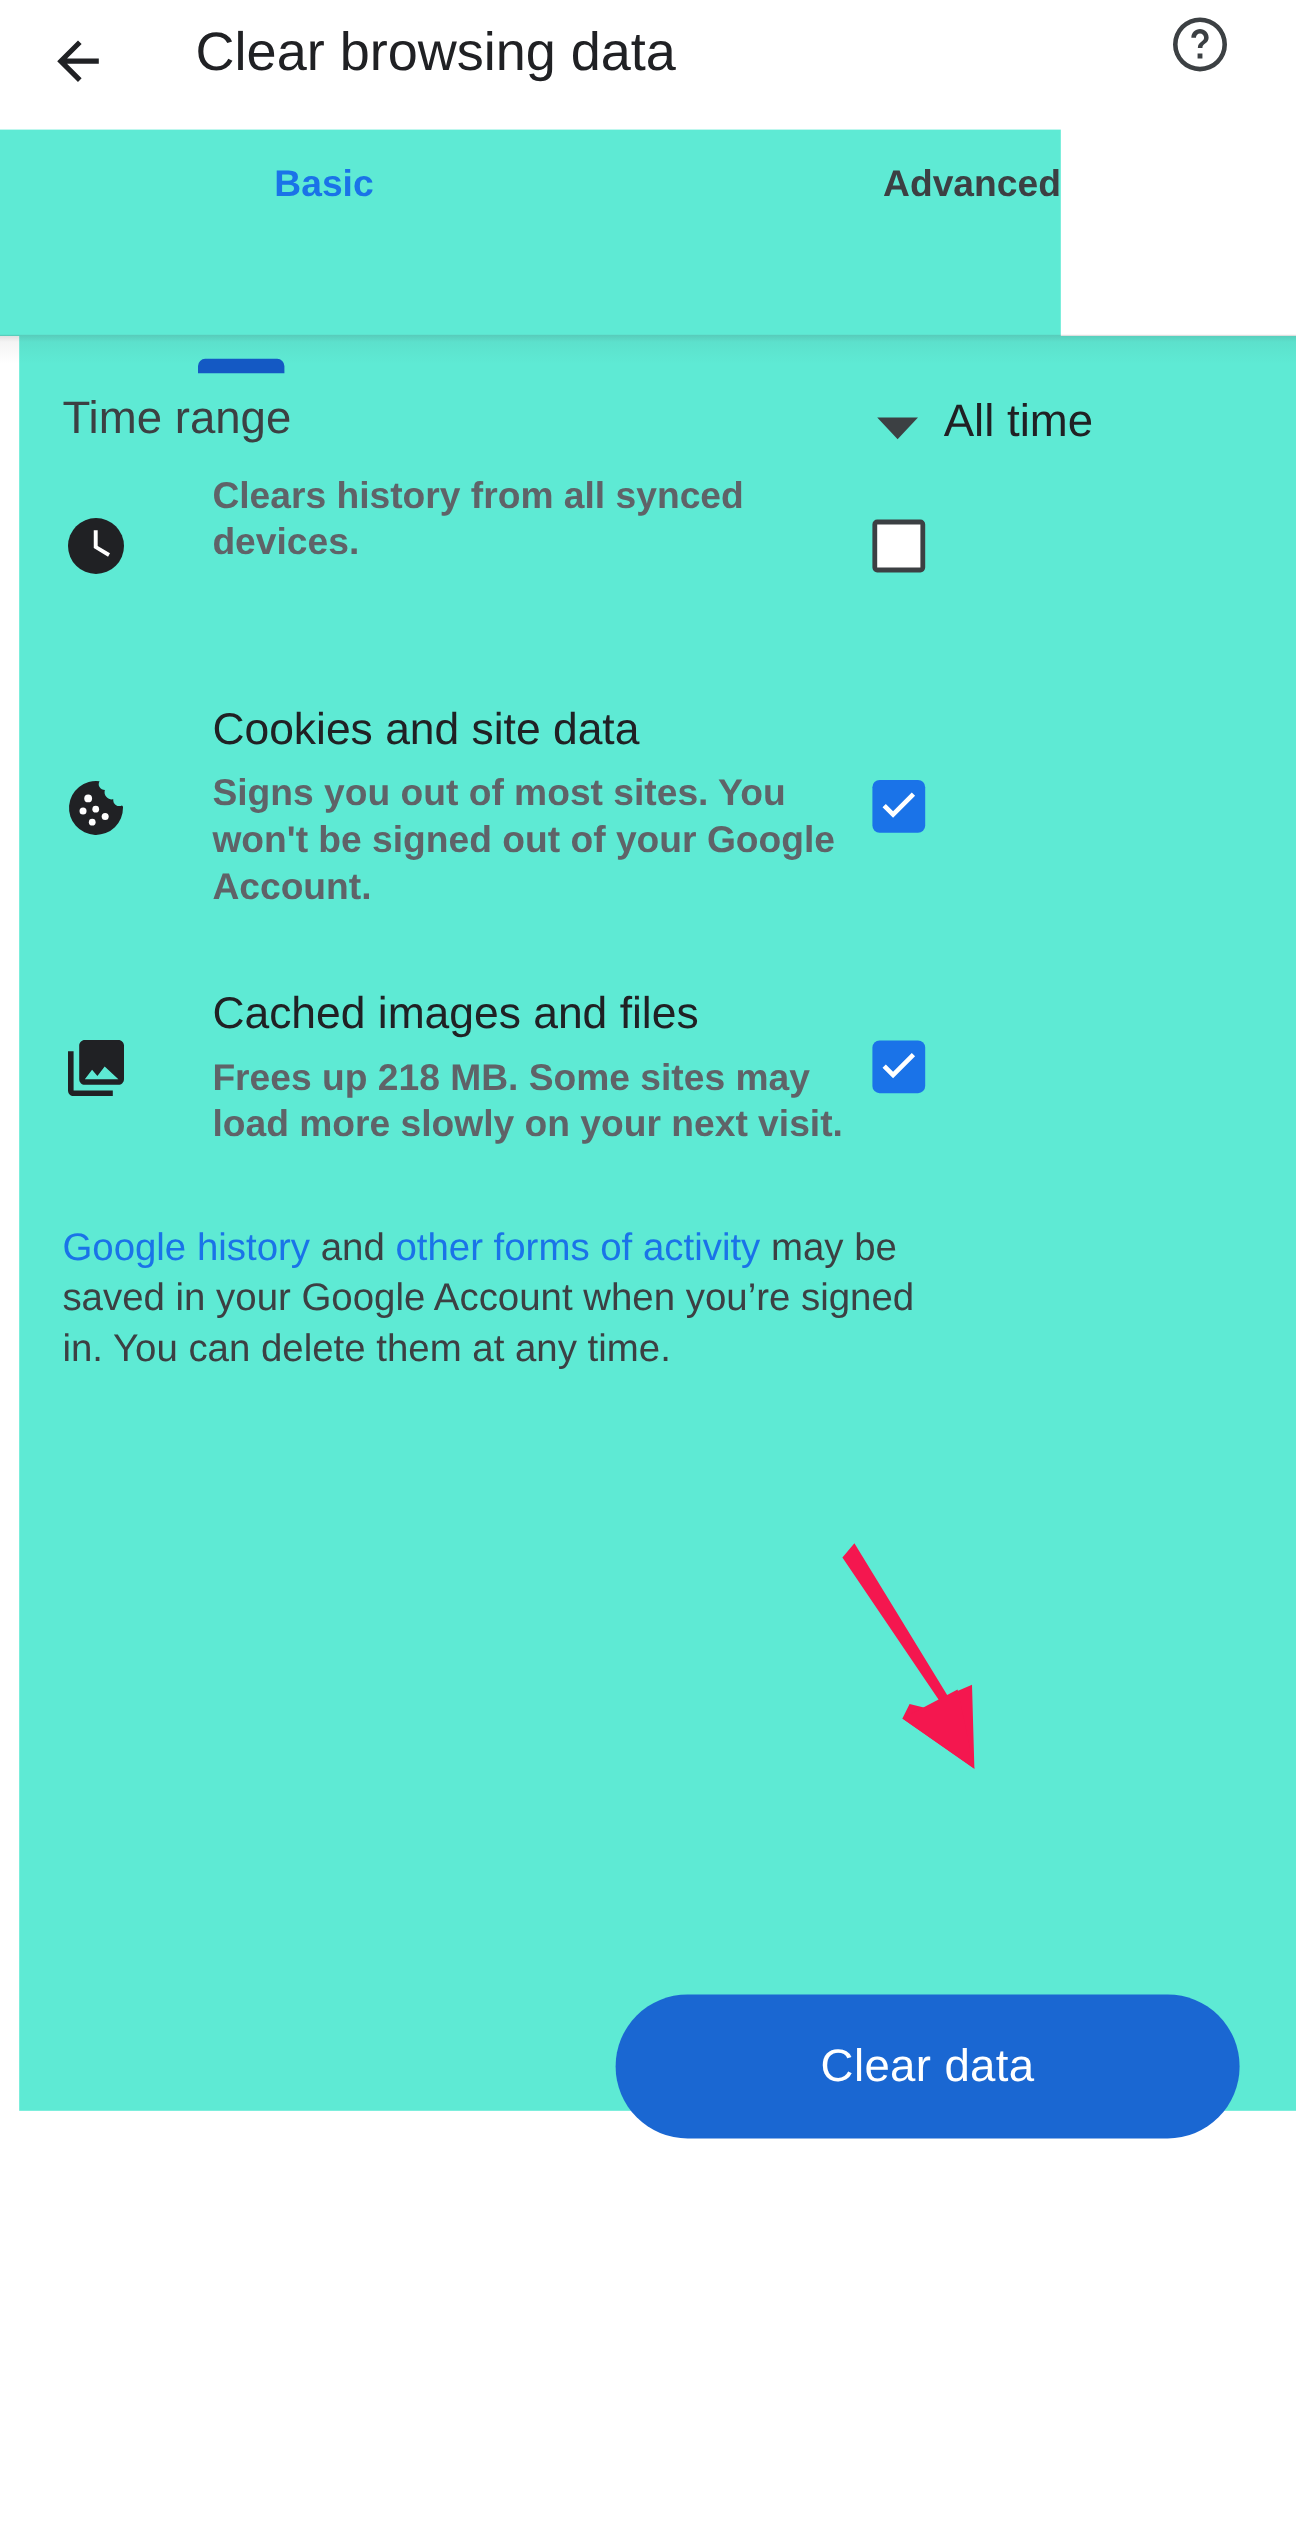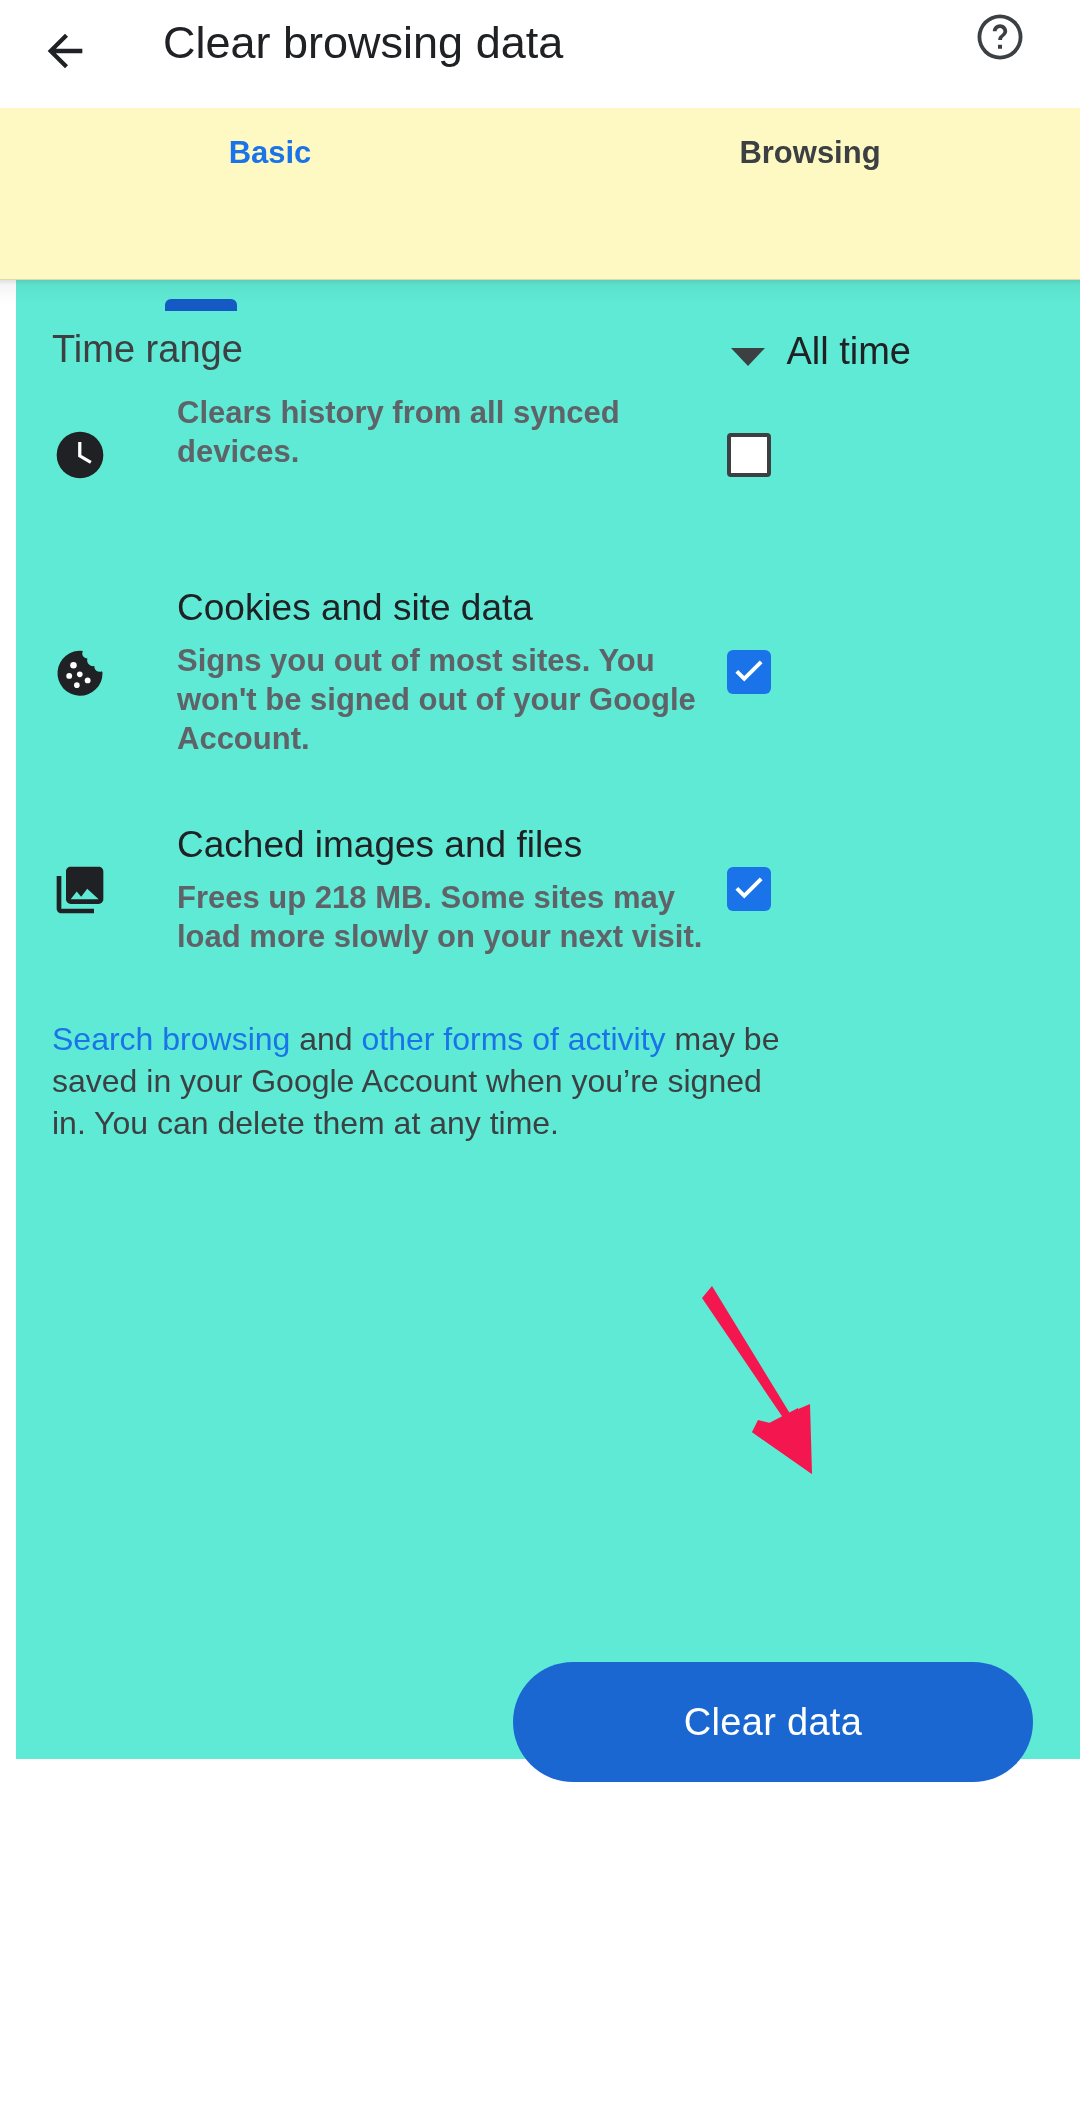--- a/index.html
+++ b/index.html
@@ -48,22 +48,22 @@
     font-size: 45px;
     color: #202124;
     letter-spacing: 0px;
     white-space: nowrap;
   }
 
   
   .tabbar {
     position: absolute;
     left: 0; top: 108px;
-    width: 1080px; height: 172px;
-    background: #fef9c3;
+    width: 884px; height: 172px;
+    background: #5eead4;
     padding-left: 20px;
   }
   .tab {
     position: absolute;
     top: 0;
     height: 172px;
     width: 540px;
     display: flex;
     align-items: flex-start;
     justify-content: center;
@@ -266,21 +266,21 @@
         </svg>
       </span>
     </div>
   </div>
 
   <div class="tabbar">
     <div class="tab tab-basic">
       <span class="tab-label">Basic</span>
     </div>
     <div class="tab tab-advanced">
-      <span class="tab-label">Browsing</span>
+      <span class="tab-label">Advanced</span>
     </div>
     <div class="tab-indicator"></div>
   </div>
   <div class="tabbar-shadow"></div>
 
   <div class="content">
 
     <div class="timerange-row">
       <div class="timerange-label">Time range</div>
       <div class="timerange-value">All time</div>
@@ -334,21 +334,21 @@
         <div class="opt-desc">Frees up 218 MB. Some sites may load more slowly on your next visit.</div>
       </div>
       <div class="checkbox checked">
         <svg width="44" height="44" viewBox="0 0 24 24">
           <path d="M9.4 17.2 4.6 12.4l1.5-1.5 3.3 3.3 8.5-8.5 1.5 1.5-10 10z" fill="#ffffff"></path>
         </svg>
       </div>
     </div>
 
     <div class="footer-note">
-      <a href="#">Search browsing</a><span> and </span><a href="#">other forms of activity</a><span> may be saved in your Google Account when you’re signed in. You can delete them at any time.</span>
+      <a href="#">Google history</a><span> and </span><a href="#">other forms of activity</a><span> may be saved in your Google Account when you’re signed in. You can delete them at any time.</span>
     </div>
 
   </div>
 
   <div class="arrow-annotation">
     <svg width="260" height="220" viewBox="0 0 260 220">
       <path fill="#f4174f" d="M72 6 L62 18 L150 148 L118 140 L112 152 L172 194 L170 124 L156 130 L160 150 Z"></path>
       <path fill="#f4174f" d="M112 152 L172 194 L158 128 Z"></path>
     </svg>
   </div>

